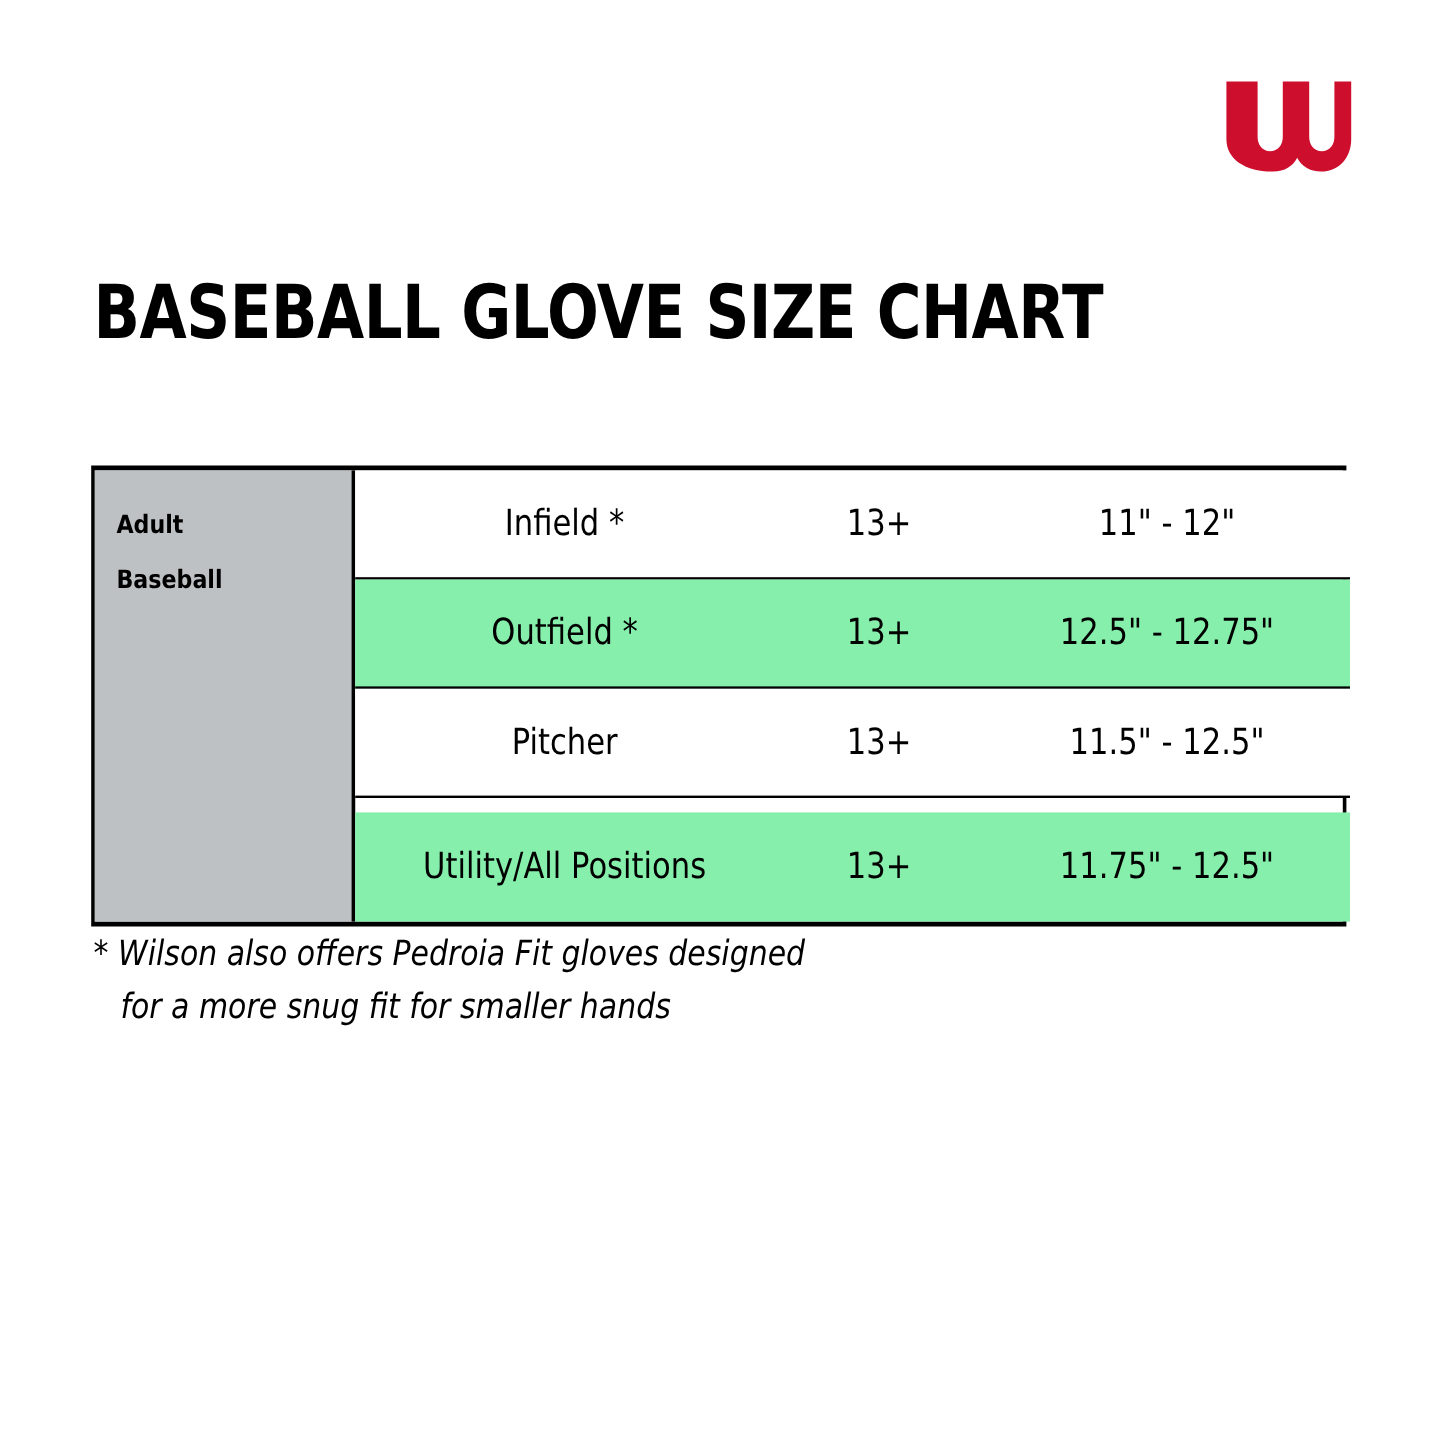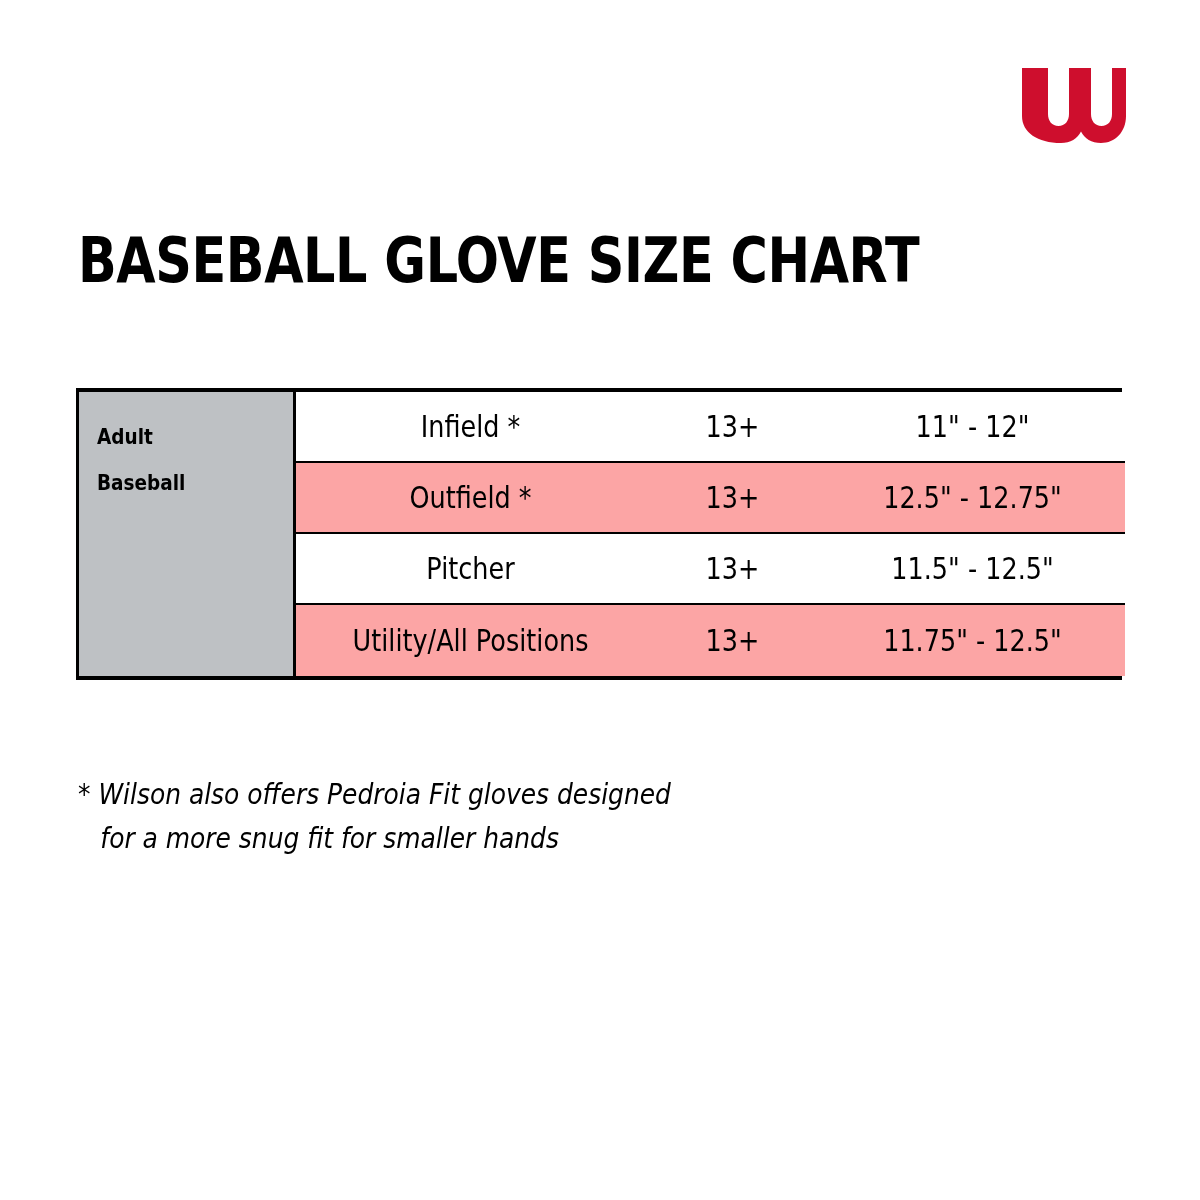--- a/index.html
+++ b/index.html
@@ -101,26 +101,26 @@
     transform-origin: left top;
     color: #000;
   }
   #category-cell .cat-line { transform: scaleX(0.88); transform-origin: left center; white-space: nowrap; }
 
   
   #rows-area { flex: 1 1 auto; }
   .chart-row {
     display: flex;
     align-items: center;
-    height: 71px;
+    height: 91px;
     box-sizing: border-box;
     border-bottom: 2px solid #000;
   }
-  .chart-row:last-child { border-bottom: none; }
-  .chart-row.striped { background: #fca5a5; }
+  .chart-row:last-child { border-bottom: none; margin-top: 12px; }
+  .chart-row.striped { background: #86efac; }
   .chart-row.plain   { background: #ffffff; }
 
   .cell {
     font-family: "DejaVu Sans", sans-serif;
     font-weight: 400;
     font-size: 30px;
     line-height: 32px;
     text-align: center;
     white-space: nowrap;
     transform: scaleX(0.85);

